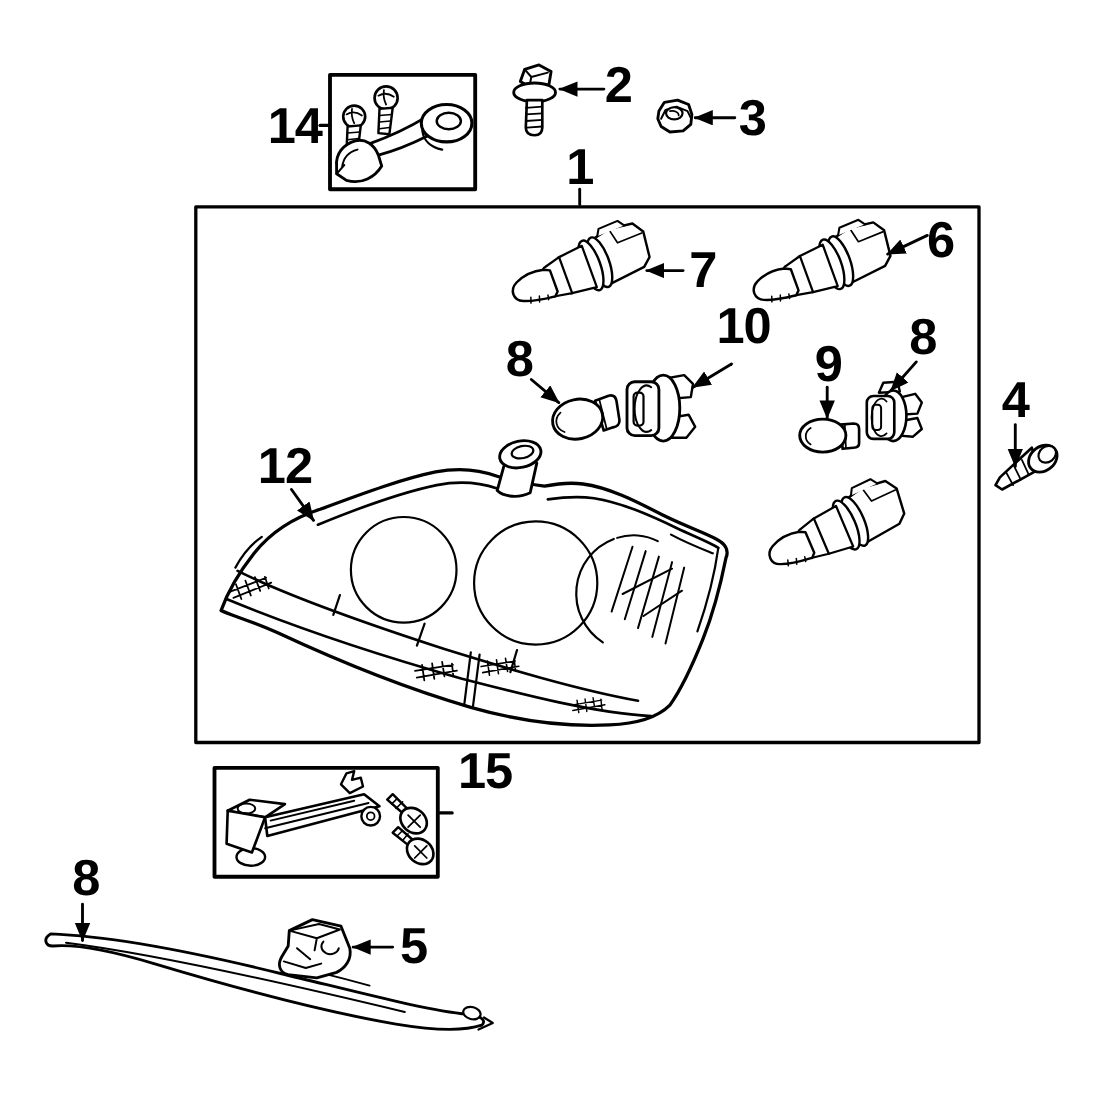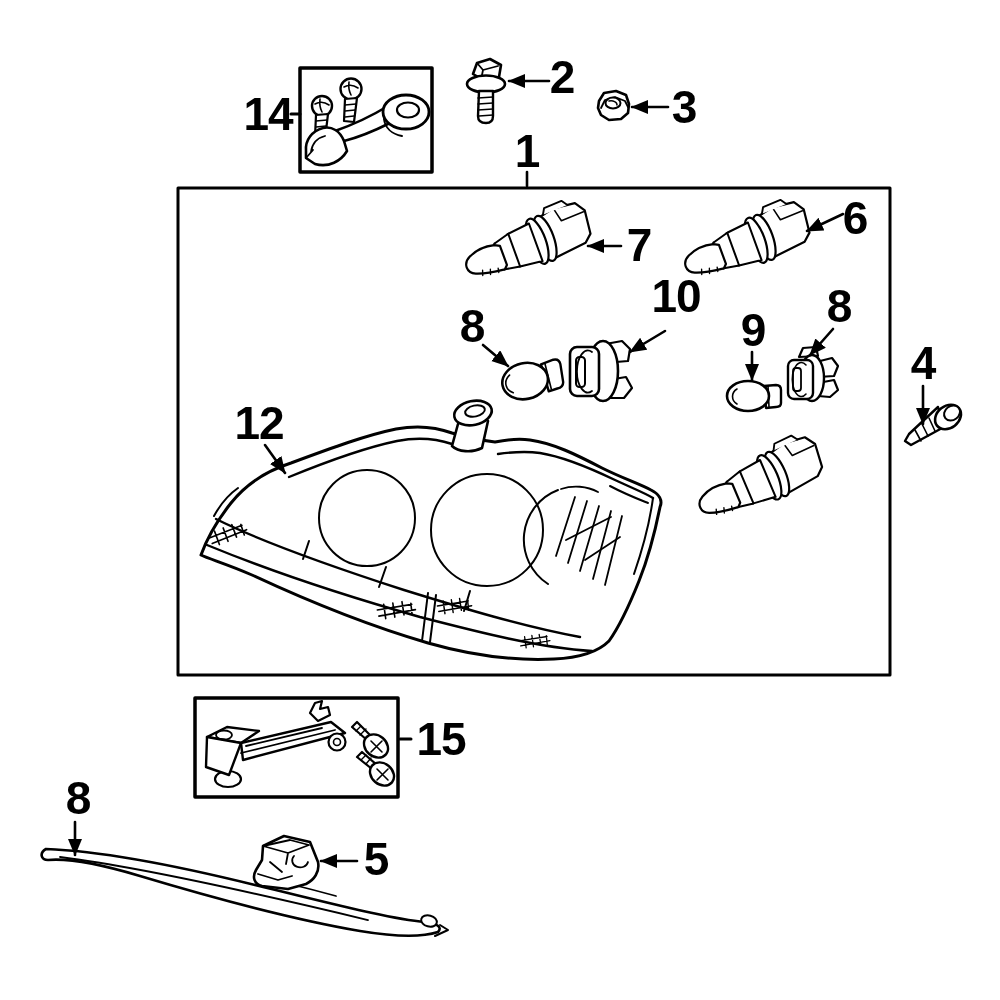--- a/index.html
+++ b/index.html
@@ -236,14 +236,14 @@
   <div class="callout" style="left:376px;top:859px">5</div>
   <div class="callout" style="left:855px;top:218px">6</div>
   <div class="callout" style="left:639px;top:245px">7</div>
   <div class="callout" style="left:472px;top:326px">8</div>
   <div class="callout" style="left:753px;top:330px">9</div>
   <div class="callout" style="left:676px;top:296px">10</div>
   <div class="callout" style="left:839px;top:306px">8</div>
   <div class="callout" style="left:259px;top:423px">12</div>
   <div class="callout" style="left:78px;top:798px">8</div>
   <div class="callout" style="left:268px;top:114px">14</div>
-  <div class="callout" style="left:441px;top:739px">15</div>
+  <div class="callout" style="left:441px;top:700px">15</div>
 </div>
 
 </body></html>

